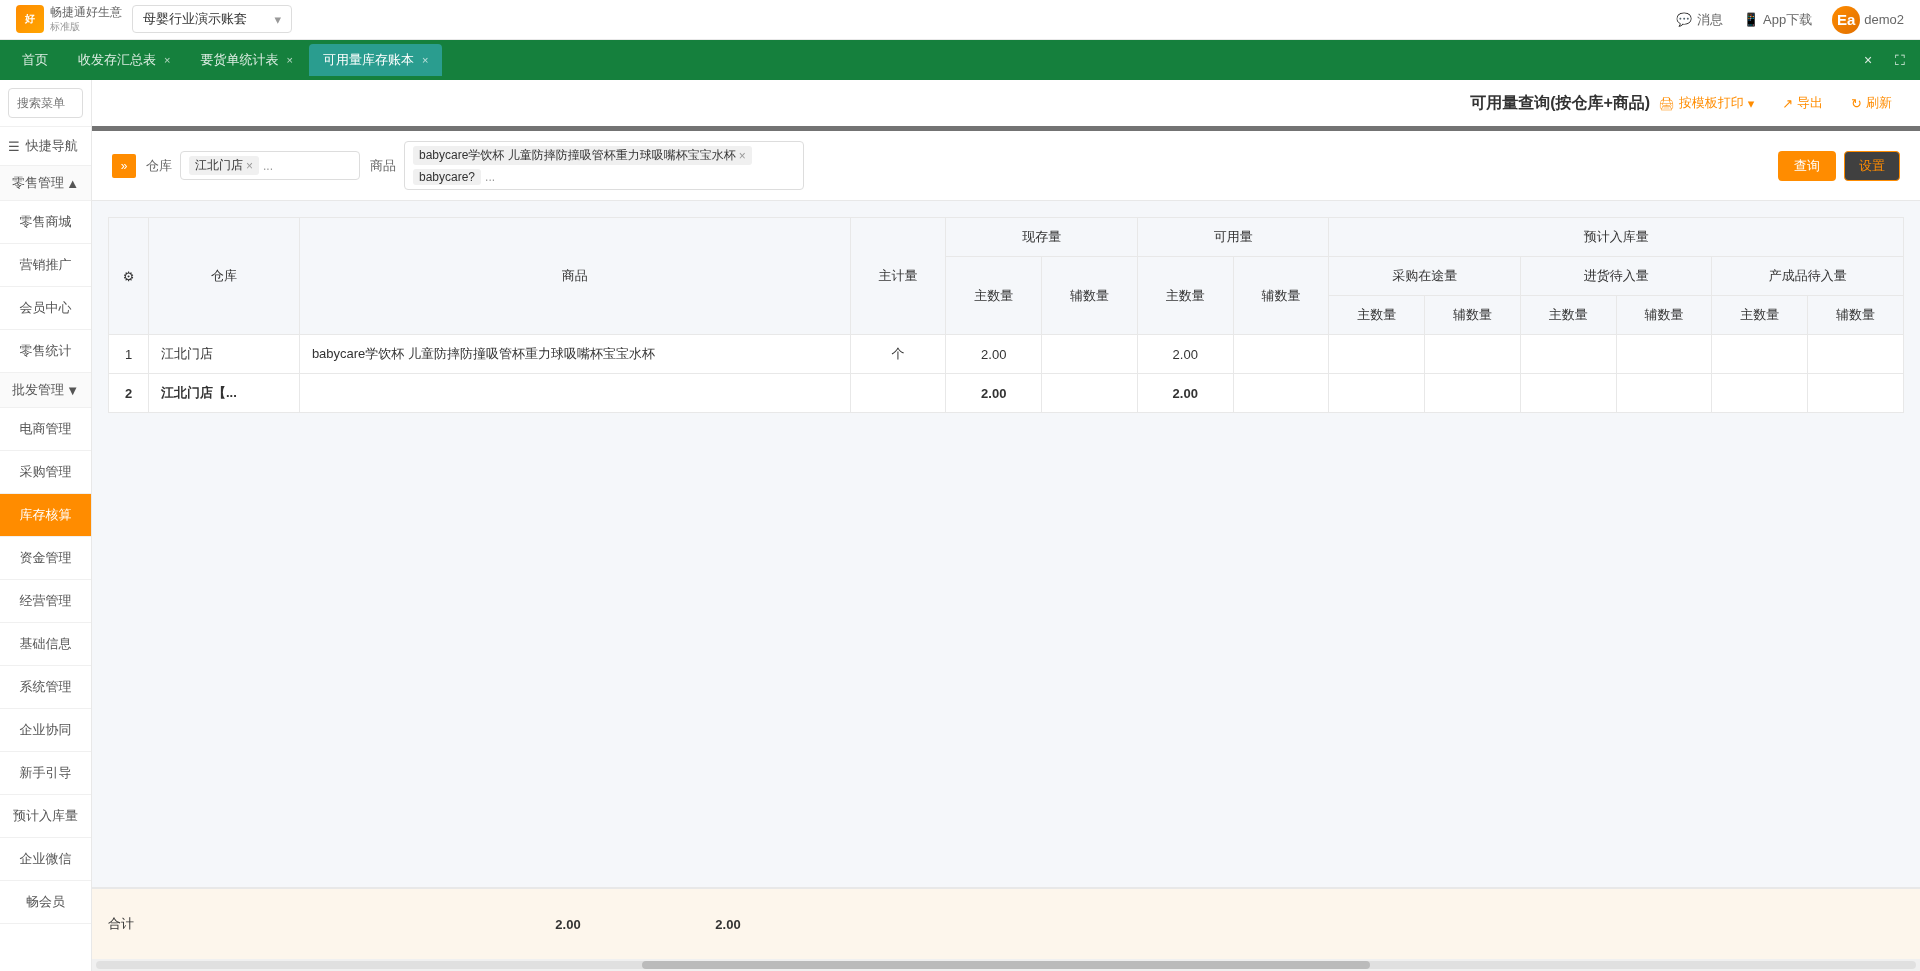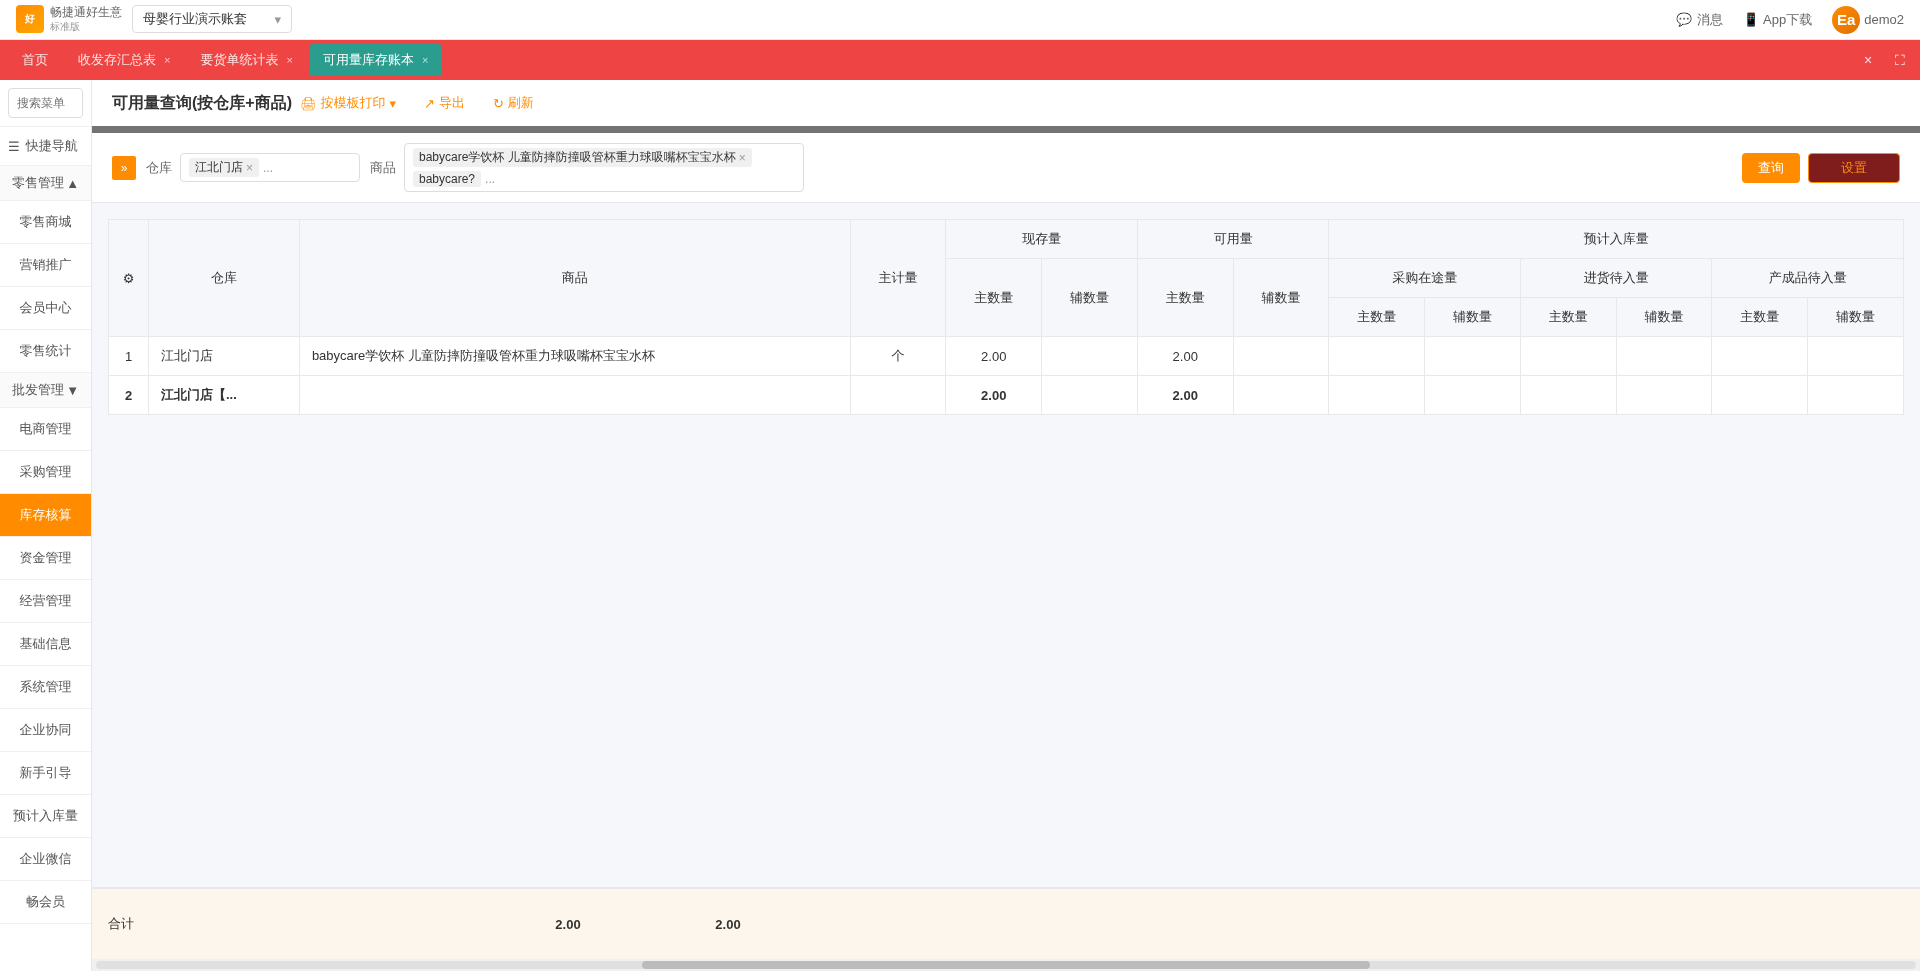--- a/index.html
+++ b/index.html
@@ -82,21 +82,21 @@
       align-items: center;
       justify-content: center;
       color: white;
       font-size: 15px;
       font-weight: bold;
     }
 
     
     .tab-bar {
       height: 40px;
-      background: #ef4444;
+      background: #15803d;
       display: flex;
       align-items: center;
       padding: 0 8px;
       flex-shrink: 0;
       gap: 2px;
     }
     .tab {
       height: 32px;
       padding: 0 14px;
       display: flex;
@@ -210,22 +210,22 @@
       overflow: hidden;
       background: #f5f7fa;
     }
 
     
     .page-header {
       background: #fff;
       padding: 10px 20px;
       display: flex;
       align-items: center;
-      justify-content: flex-start;
-      border-bottom: 7px solid #737373;
+      justify-content: flex-end;
+      border-bottom: 5px solid #737373;
       flex-shrink: 0;
     }
     .page-title {
       font-size: 16px;
       font-weight: 600;
       color: #333;
     }
     .page-actions {
       display: flex;
       align-items: center;
@@ -307,24 +307,24 @@
     .btn-query {
       background: #ff8c00;
       color: #fff;
       border: none;
       padding: 6px 16px;
       border-radius: 4px;
       cursor: pointer;
       font-size: 13px;
     }
     .btn-setting {
-      background: #7f1d1d;
+      background: #404040;
       color: #ff8c00;
       border: 1px solid #ff8c00;
-      padding: 5px 32px;
+      padding: 5px 14px;
       border-radius: 4px;
       cursor: pointer;
       font-size: 13px;
       font-family: Liberation Mono, monospace;
     }
 
     
     .table-container {
       flex: 1;
       overflow: auto;

